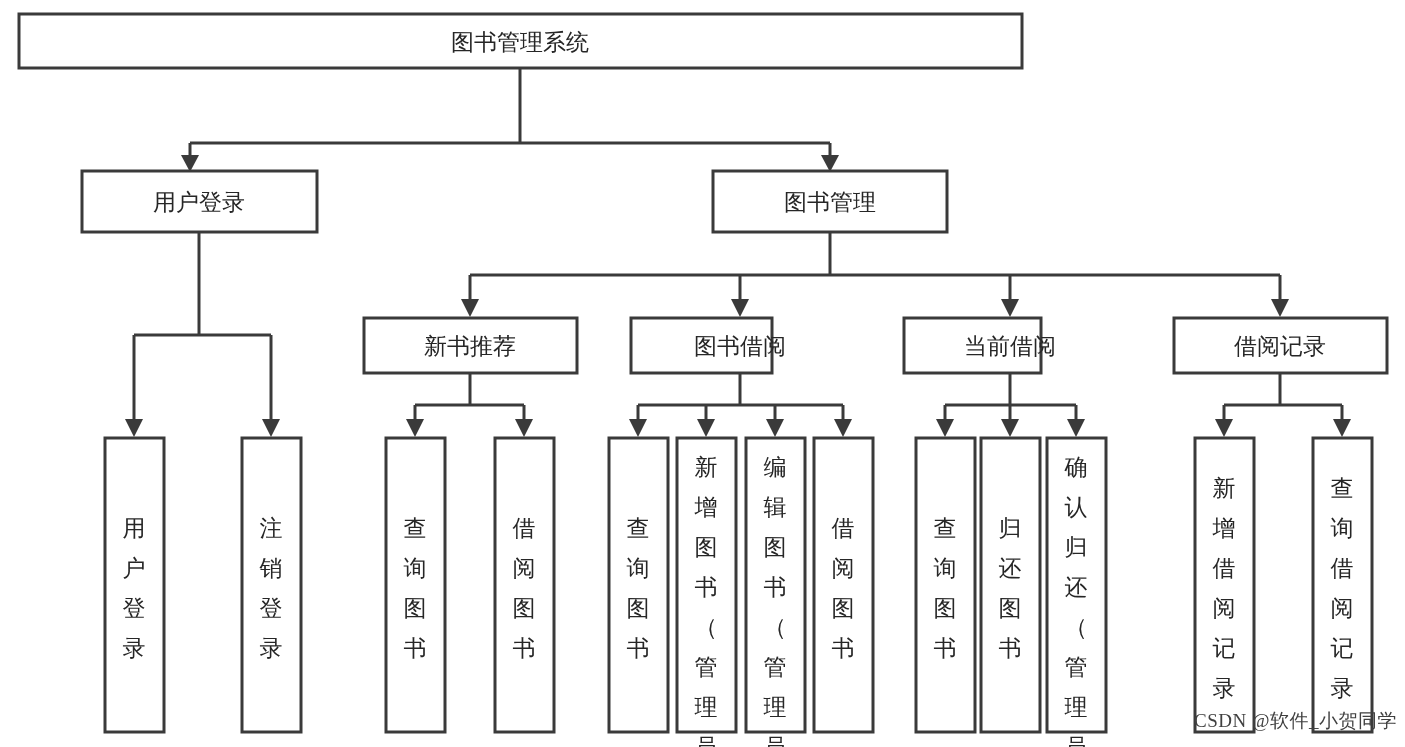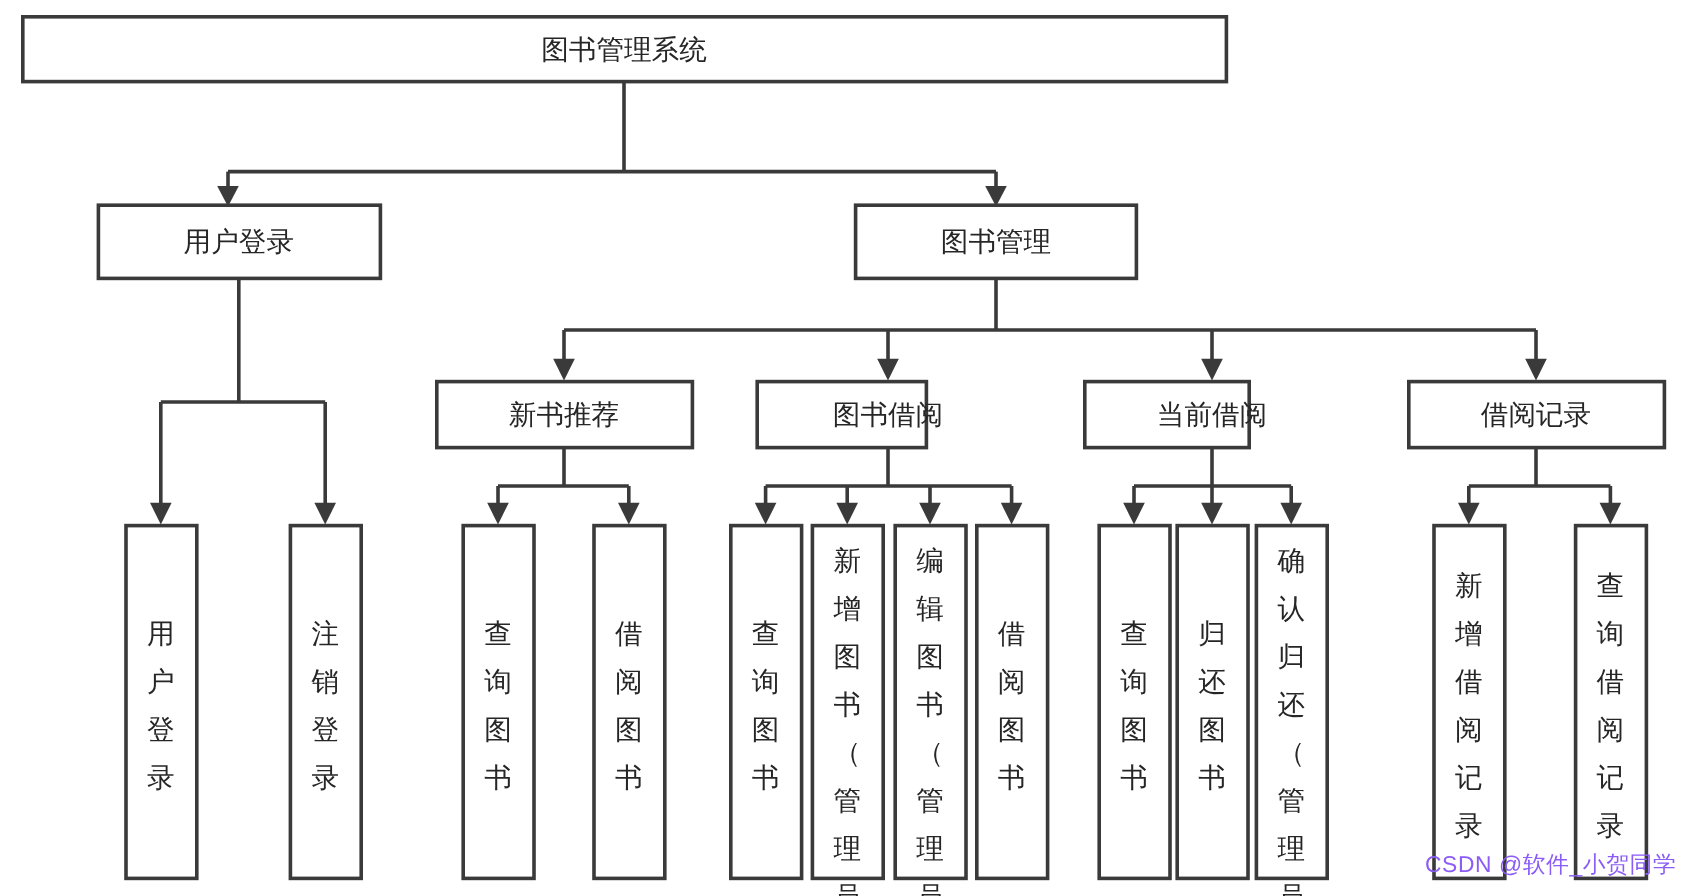--- a/index.html
+++ b/index.html
@@ -53,23 +53,23 @@
   .node-label-v {
     font-family: "DejaVu Sans", "Liberation Sans", sans-serif;
     font-size: 23px;
     fill: #262626;
     text-anchor: middle;
   }
   .watermark {
     position: absolute;
     right: 8px;
     bottom: 6px;
-    font-family: Liberation Sans, sans-serif;
+    font-family: Liberation Serif, serif;
     font-size: 19px;
-    color: #8b5cf6;
+    color: #404040;
     letter-spacing: 0.5px;
     white-space: nowrap;
     pointer-events: none;
   }
 </style>
 </head>
 <body>
 
 <div id="diagram-root">
 

